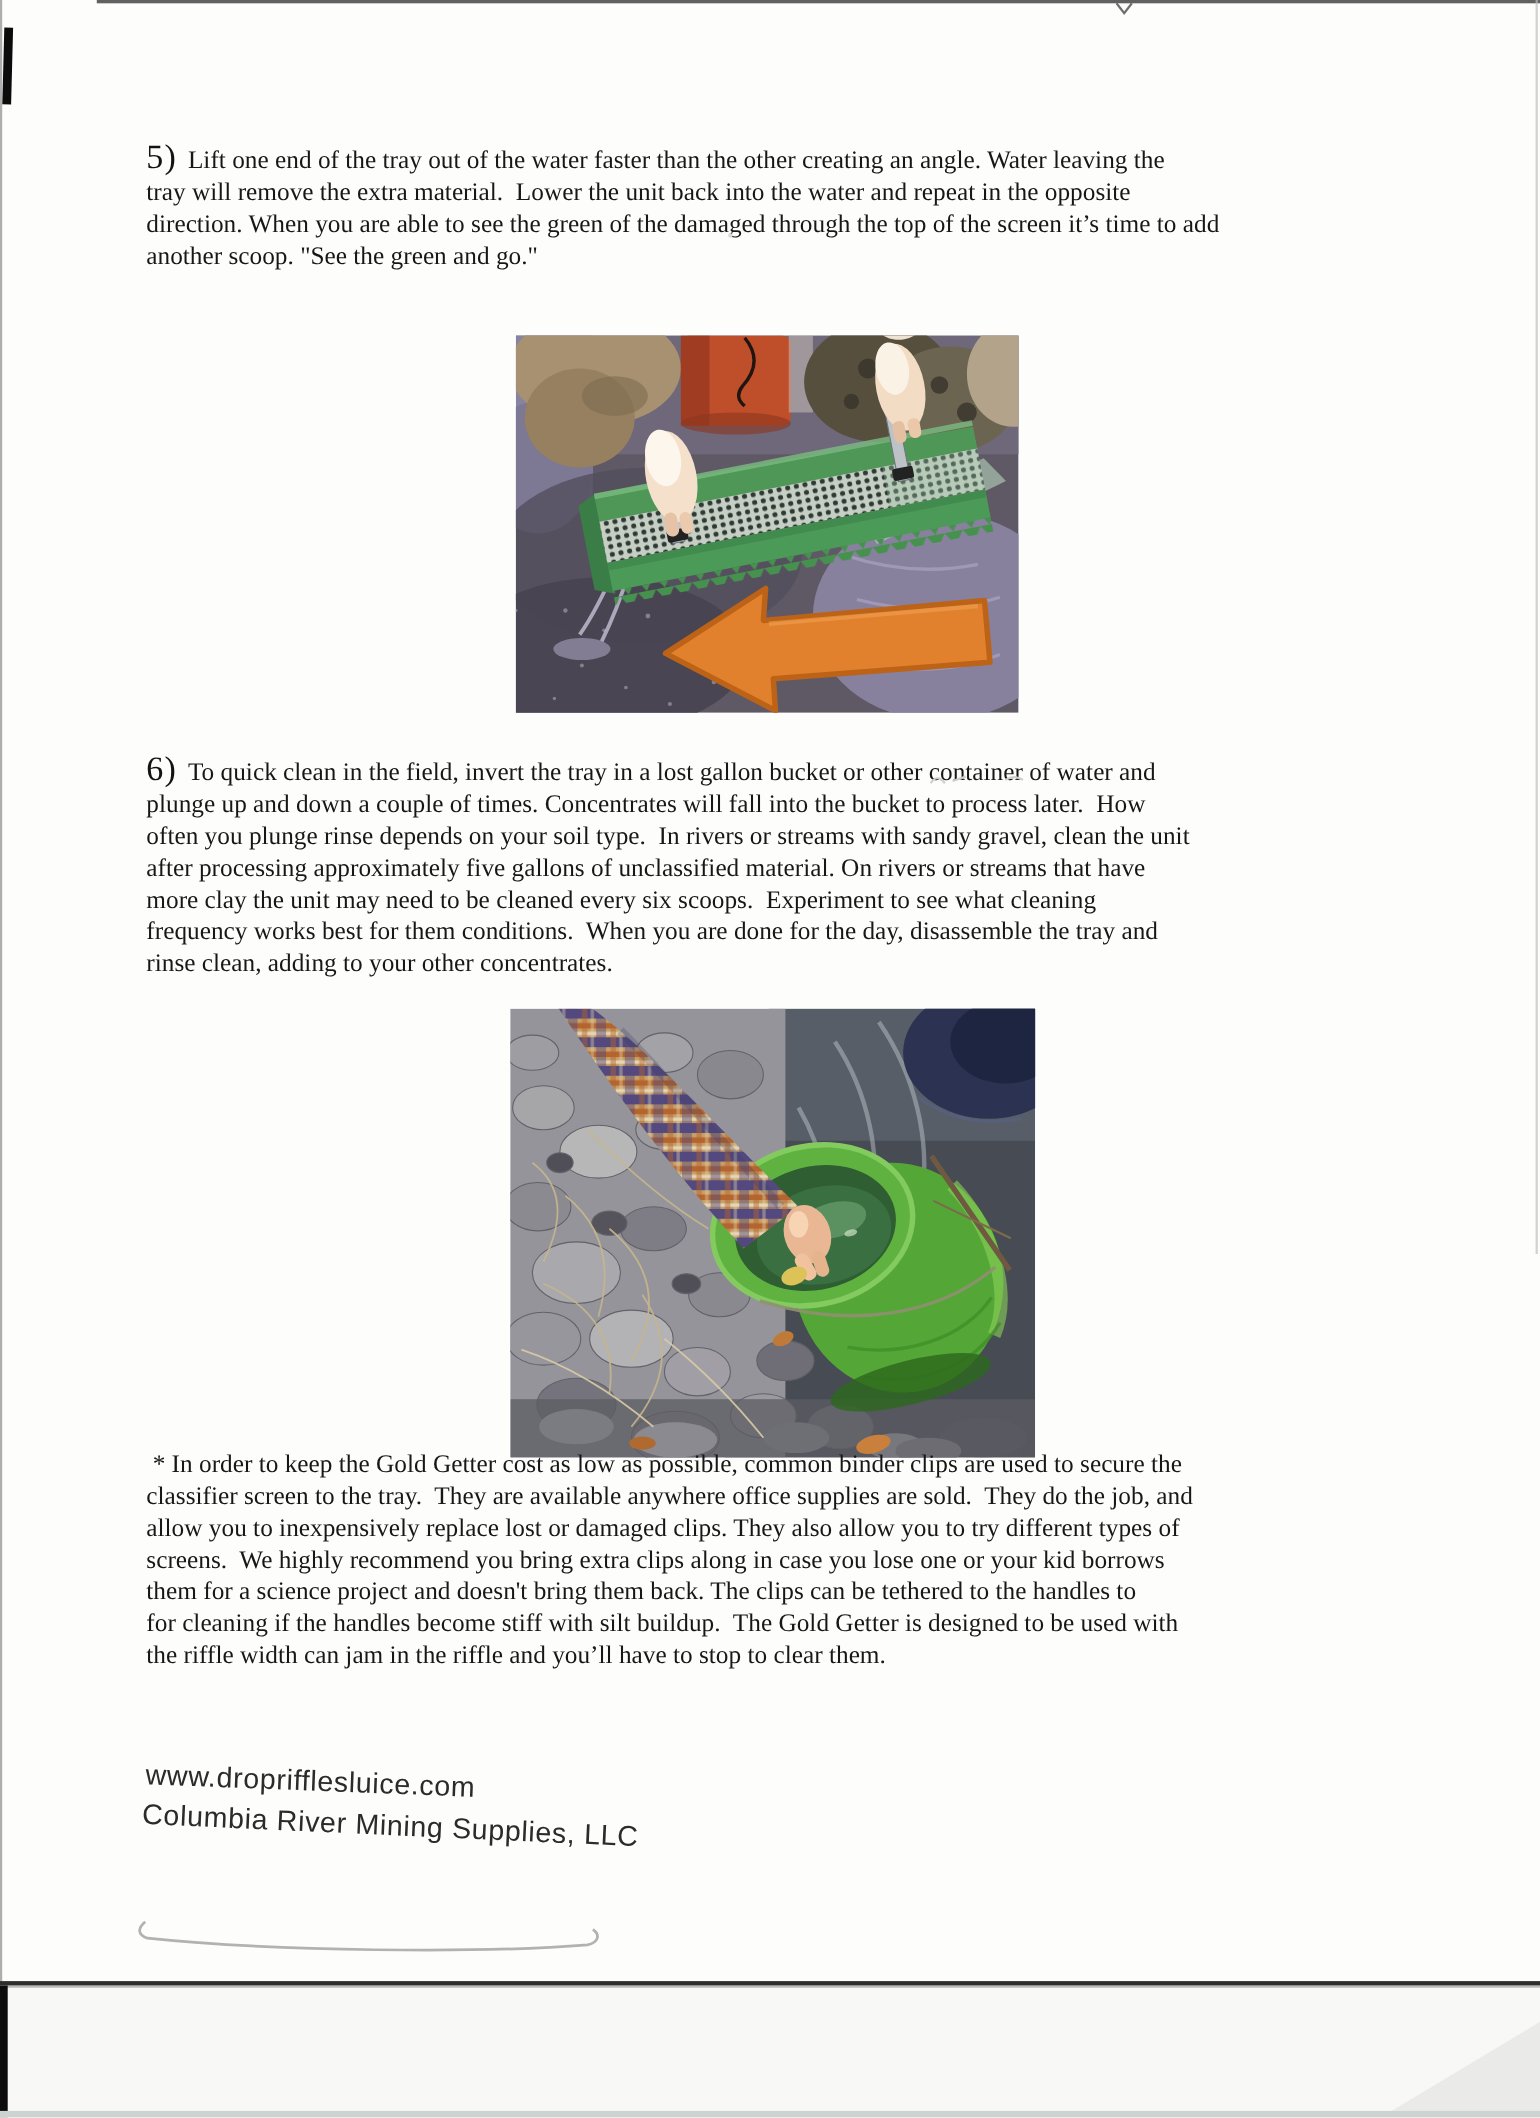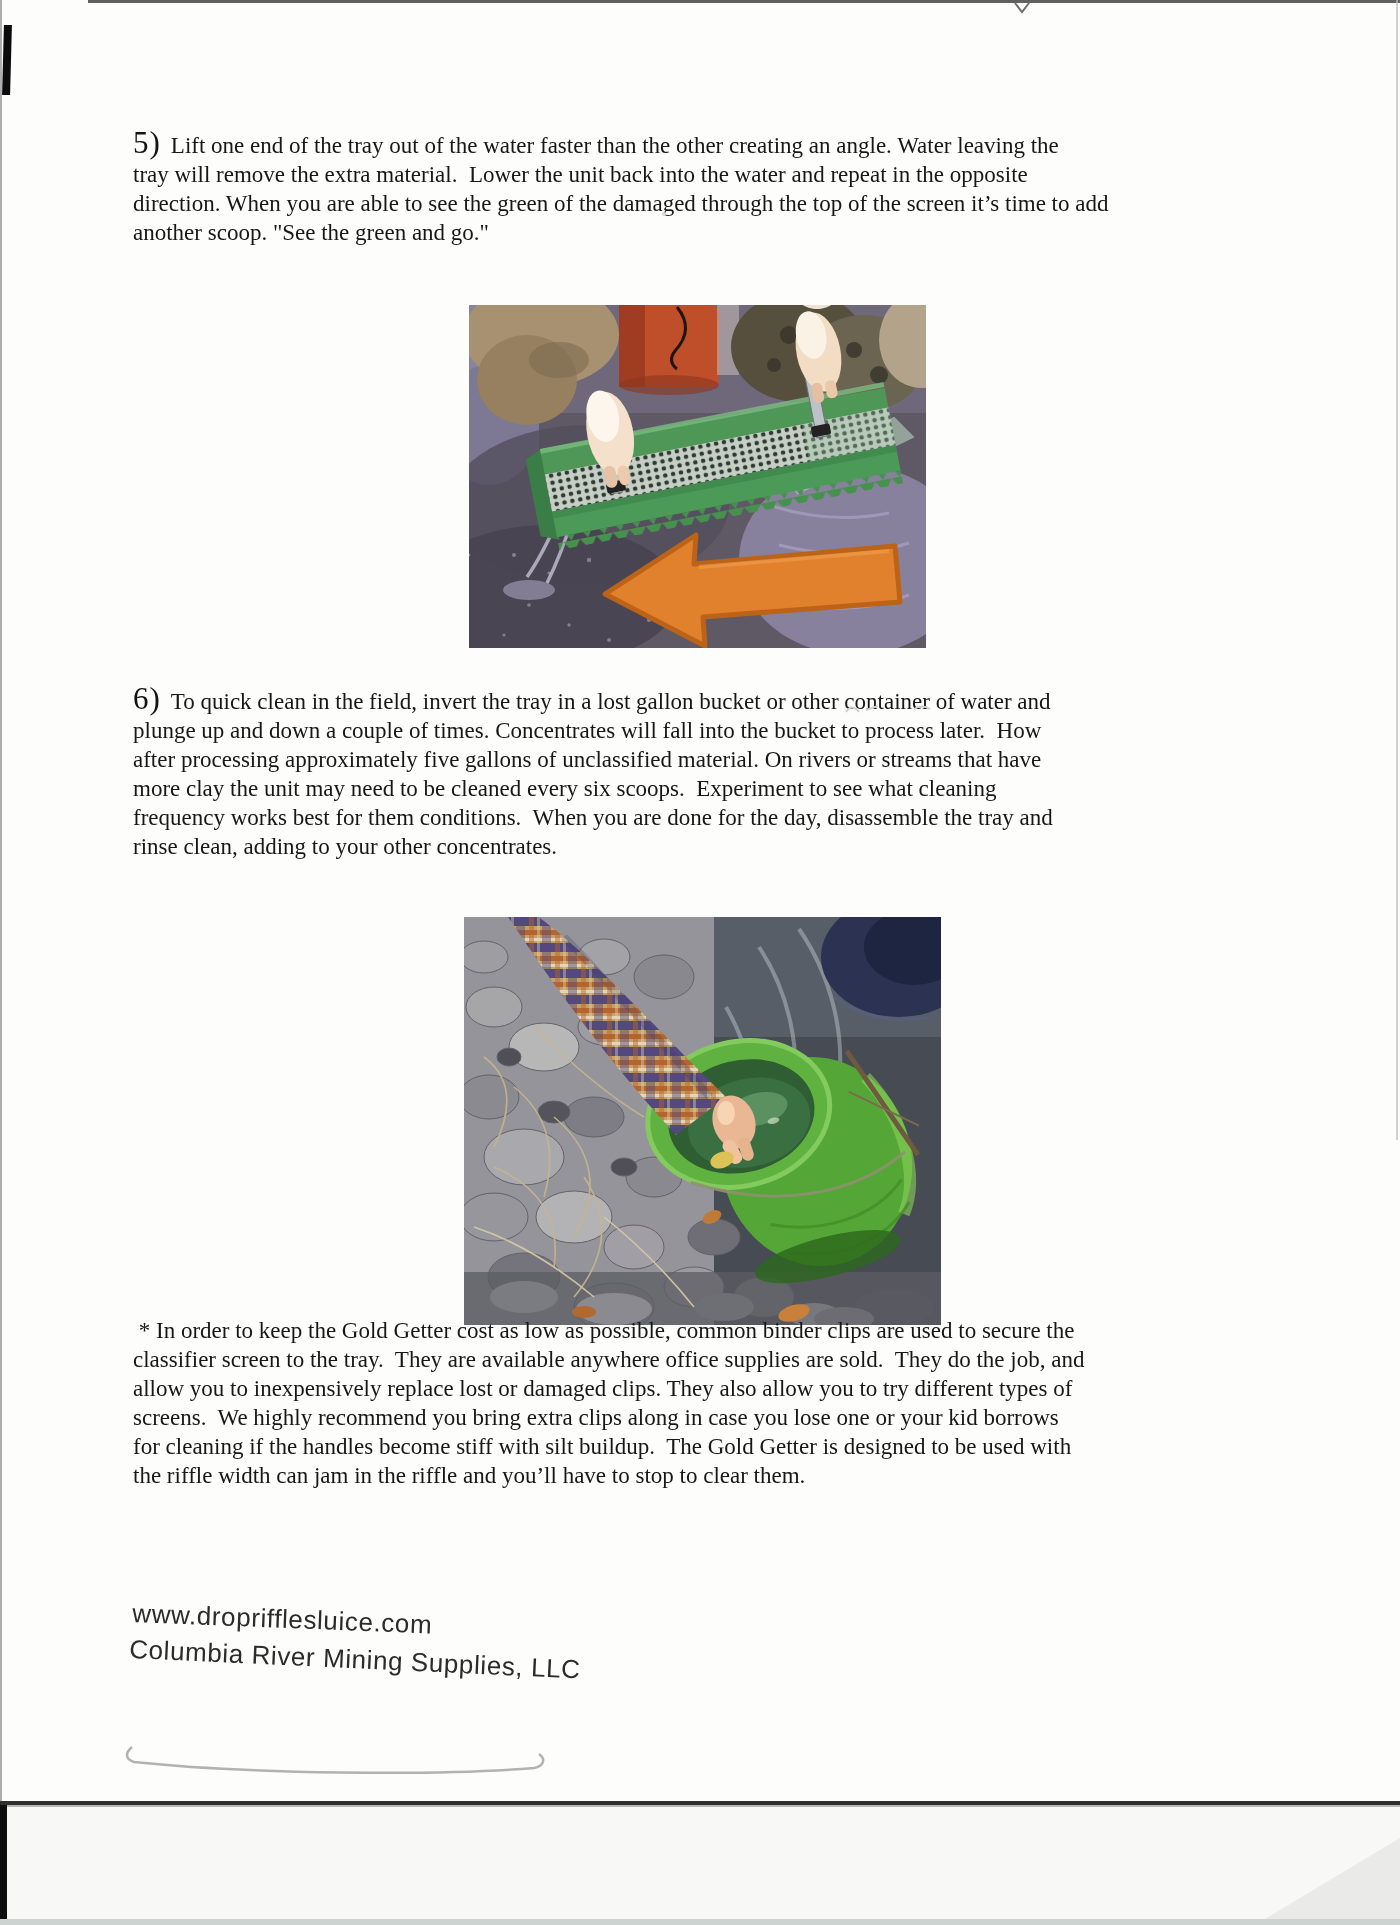--- a/index.html
+++ b/index.html
@@ -144,20 +144,21 @@
       <path d="M230,262 L420,246" stroke="#f0a050" stroke-width="4" opacity=".6"></path>
     </g>
   </svg>
 
   <div class="para" style="top:684px;">
     <div class="line first-line">
       <span class="step-num">6)</span>
       <span>To quick clean in the field, invert the tray in a lost gallon bucket or other container of water and</span>
     </div>
     <div class="line">plunge up and down a couple of times. Concentrates will fall into the bucket to process later.  How</div>
+    <div class="line">often you plunge rinse depends on your soil type.  In rivers or streams with sandy gravel, clean the unit</div>
     <div class="line">after processing approximately five gallons of unclassified material. On rivers or streams that have</div>
     <div class="line">more clay the unit may need to be cleaned every six scoops.  Experiment to see what cleaning</div>
     <div class="line">frequency works best for them conditions.  When you are done for the day, disassemble the tray and</div>
     <div class="line">rinse clean, adding to your other concentrates.</div>
   </div>
 
   <svg class="photo" style="left:464px;top:917px;" width="477" height="408" viewBox="0 0 477 408">
     <defs>
       <pattern id="plaid" width="26" height="26" patternUnits="userSpaceOnUse">
         <rect width="26" height="26" fill="#c89f66"></rect>
@@ -262,20 +263,21 @@
 
     <ellipse cx="430" cy="390" rx="40" ry="18" fill="#595961"></ellipse>
     <ellipse cx="380" cy="402" rx="30" ry="12" fill="#6c6c72"></ellipse>
   </svg>
 
   <div class="para" style="top:1316px;">
     <div class="line"> * In order to keep the Gold Getter cost as low as possible, common binder clips are used to secure the</div>
     <div class="line">classifier screen to the tray.  They are available anywhere office supplies are sold.  They do the job, and</div>
     <div class="line">allow you to inexpensively replace lost or damaged clips. They also allow you to try different types of</div>
     <div class="line">screens.  We highly recommend you bring extra clips along in case you lose one or your kid borrows</div>
+    <div class="line">them for a science project and doesn't bring them back. The clips can be tethered to the handles to</div>
     <div class="line">for cleaning if the handles become stiff with silt buildup.  The Gold Getter is designed to be used with</div>
     <div class="line">the riffle width can jam in the riffle and you’ll have to stop to clear them.</div>
   </div>
 
   <div class="footer-line website">www.droprifflesluice.com</div>
   <div class="footer-line company">Columbia River Mining Supplies, LLC</div>
 
   <div class="art edge-top"></div>
   <div class="art edge-left"></div>
   <div class="art dash-topleft"></div>

